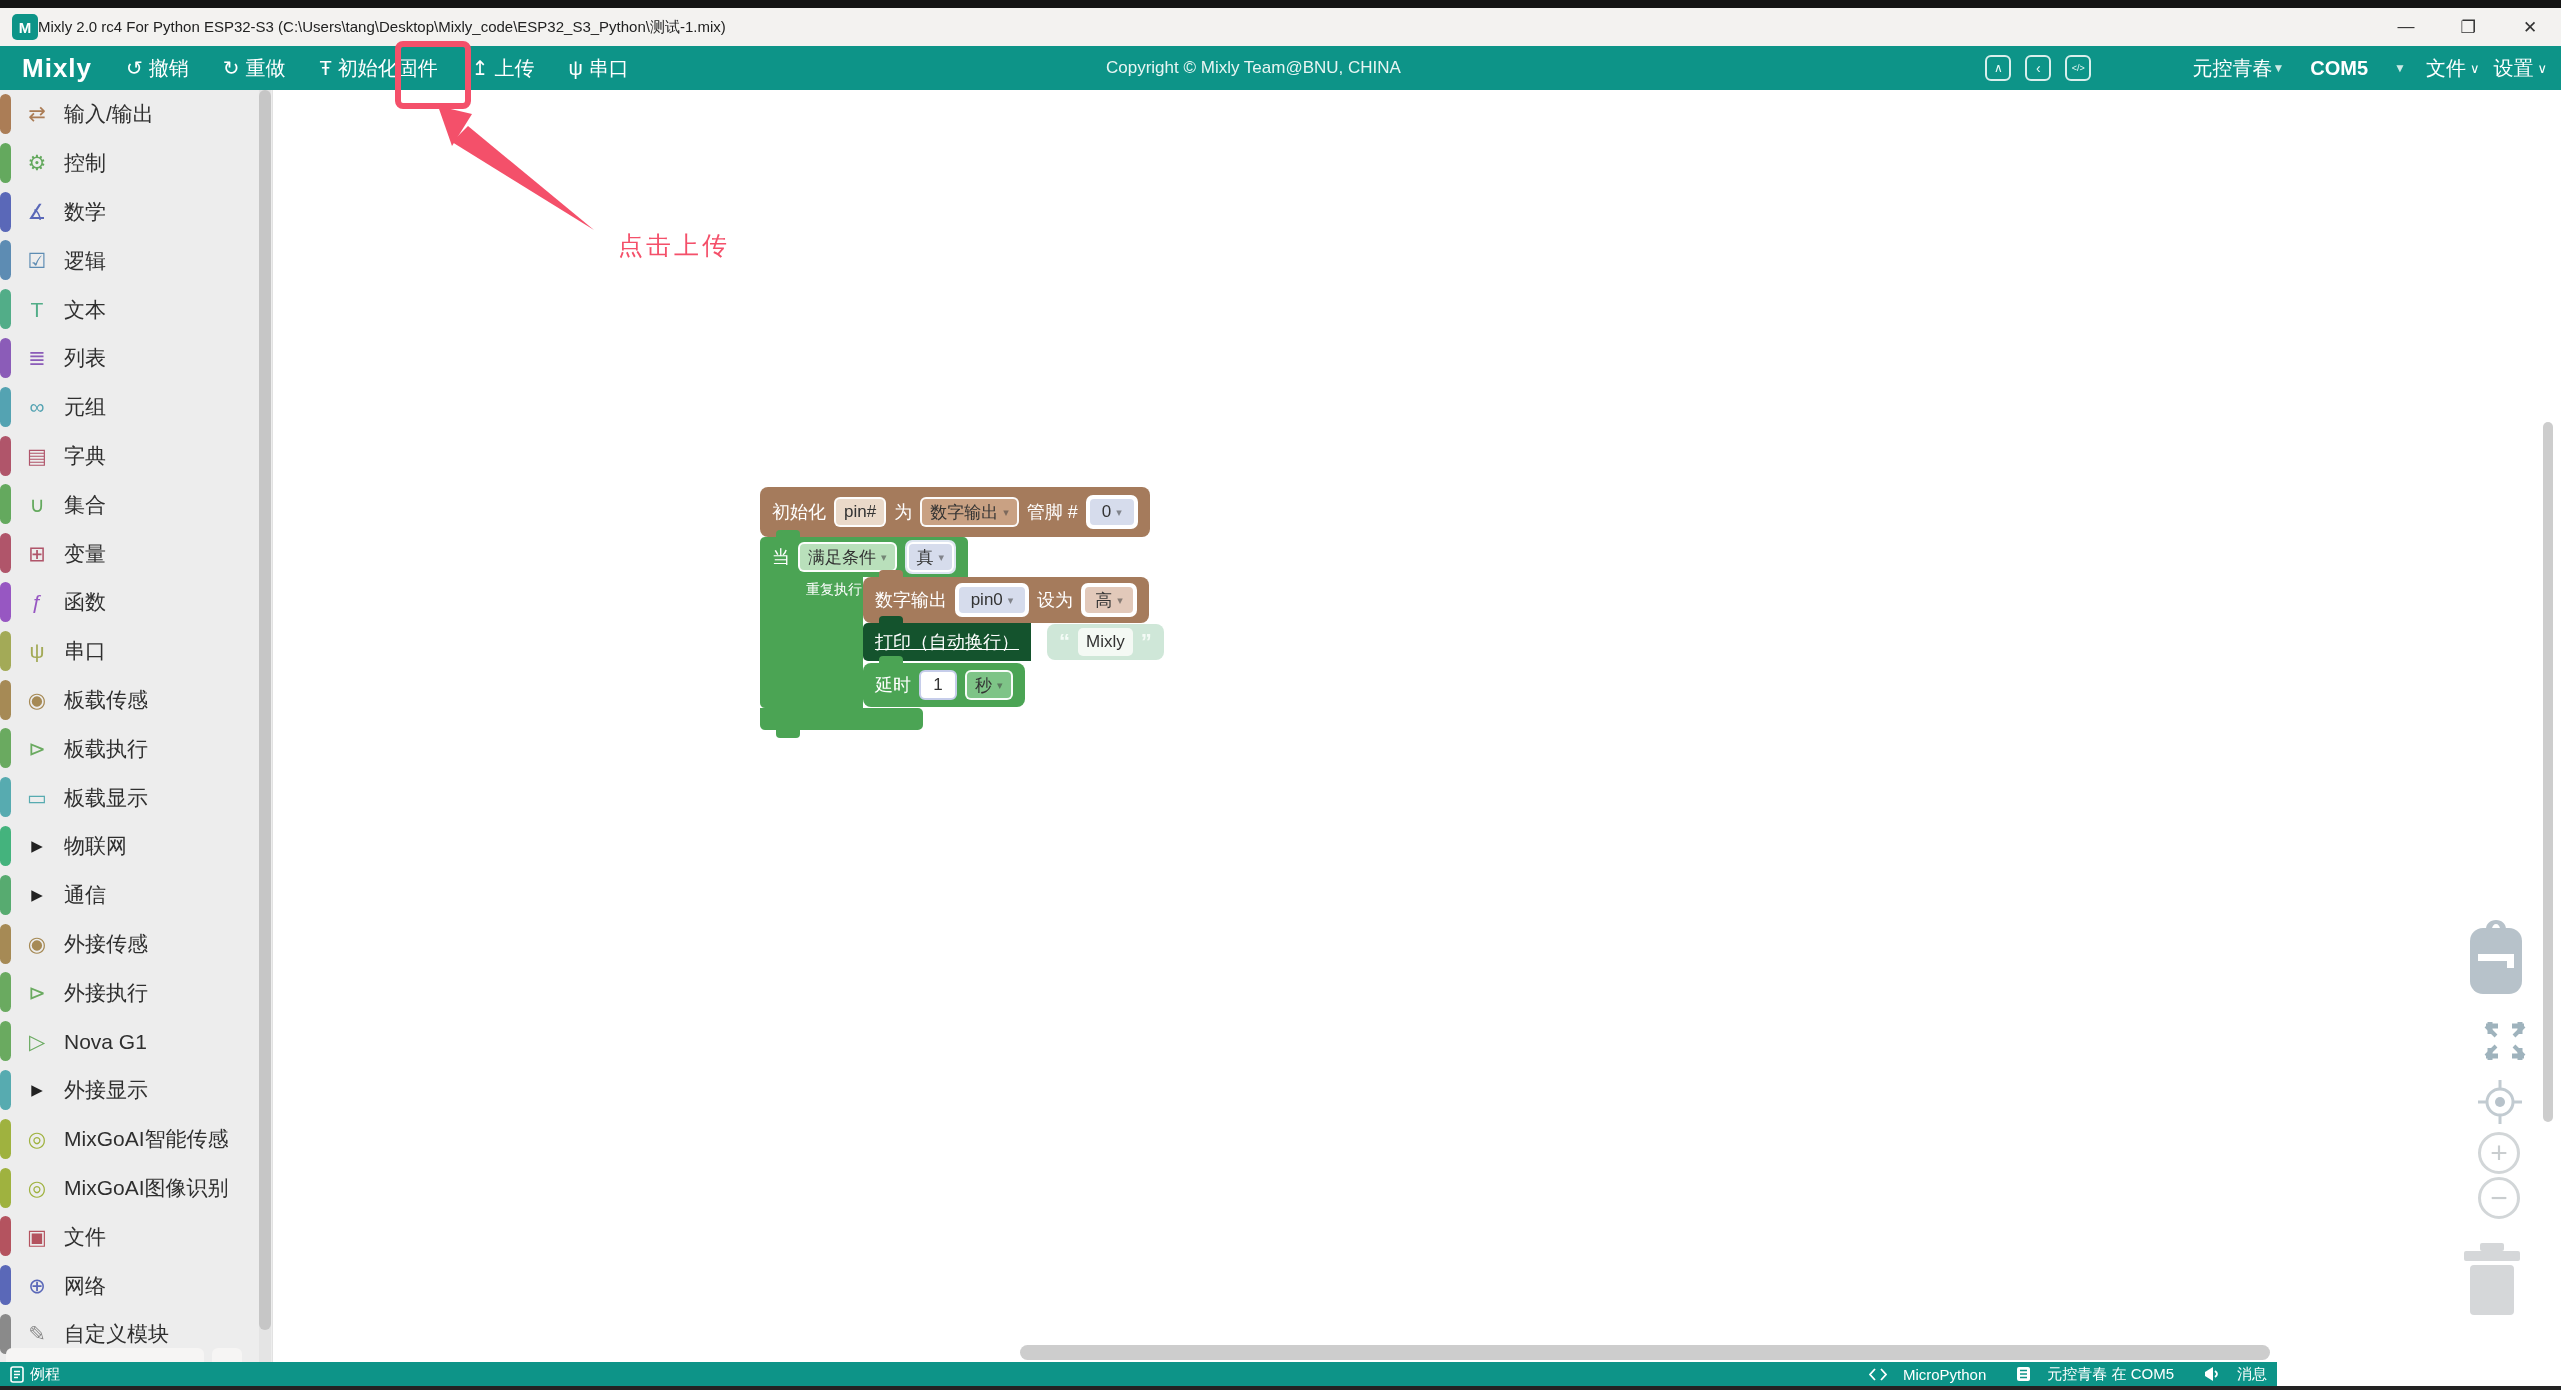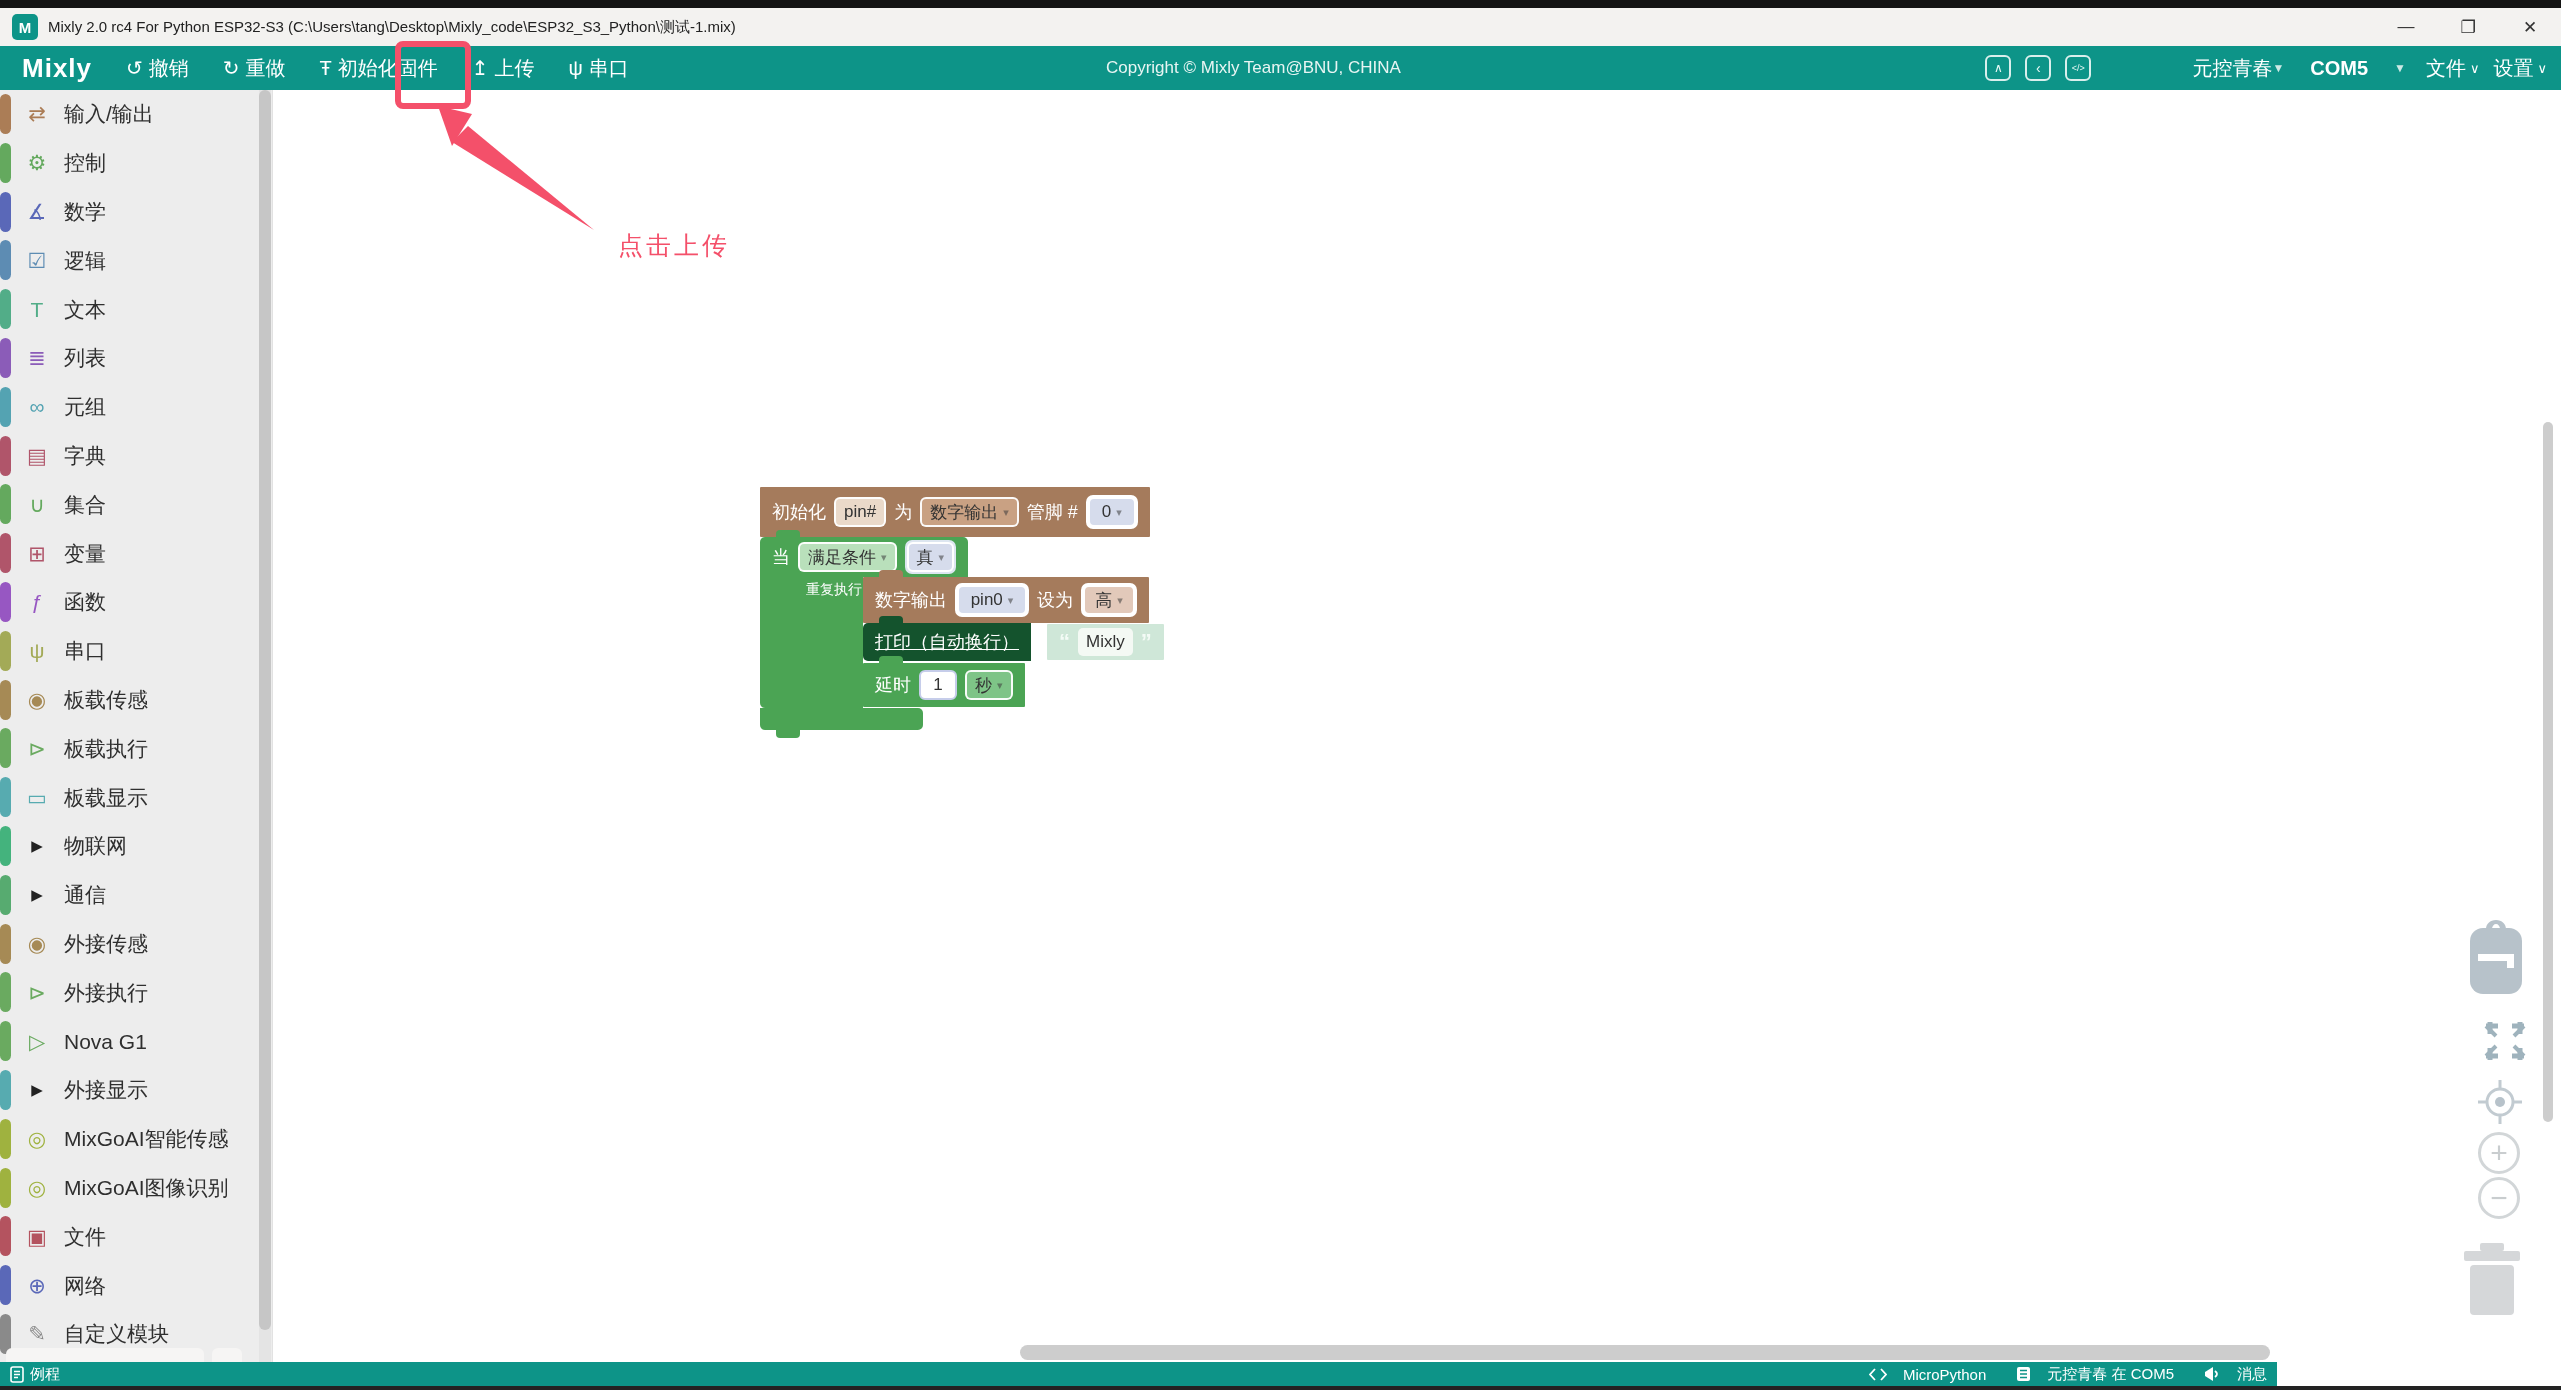--- a/index.html
+++ b/index.html
@@ -3,21 +3,21 @@
 <meta charset="utf-8">
 <style>
   * { margin:0; padding:0; box-sizing:border-box; }
   html,body { width:2561px; height:1390px; overflow:hidden; }
   body { font-family:"Liberation Sans","DejaVu Sans",sans-serif; background:#fff; position:relative; }
 
   
   .top-strip { position:absolute; left:0; top:0; width:2561px; height:8px; background:#141414; }
   .titlebar { position:absolute; left:0; top:8px; width:2561px; height:38px; background:#f3f2f0; display:flex; align-items:center; }
   .app-logo { width:26px; height:26px; margin-left:12px; background:#0d9488; border-radius:5px; color:#fff; font-weight:bold; font-size:15px; display:flex; align-items:center; justify-content:center; }
-  .title-text { margin-left:10px; font-size:15px; color:#222; }
+  .title-text { font-size:15px; color:#222; }
   .win-controls { position:absolute; right:0; top:0; height:38px; display:flex; }
   .win-btn { width:62px; height:38px; display:flex; align-items:center; justify-content:center; font-size:17px; color:#333; }
 
   
   .menubar { position:absolute; left:0; top:46px; width:2561px; height:44px; background:#0d9488; display:flex; align-items:center; color:#fff; }
   .brand { font-size:26px; font-weight:bold; margin-left:22px; letter-spacing:1px; }
   .menu-item { display:flex; align-items:center; gap:6px; font-size:20px; margin-left:34px; cursor:pointer; white-space:nowrap; }
   .menu-item .gi { font-size:20px; }
   .copyright { position:absolute; left:1106px; top:0; height:44px; display:flex; align-items:center; font-size:17px; color:#e8f5f3; }
   .mb-right { position:absolute; right:14px; top:0; height:44px; display:flex; align-items:center; gap:14px; }
@@ -36,21 +36,21 @@
   .sb-bar { position:absolute; left:0; top:4px; width:11px; height:40px; border-radius:6px; }
   .sb-icon { position:absolute; left:22px; width:30px; text-align:center; font-size:21px; }
   .sb-label { position:absolute; left:64px; font-size:21px; color:#2f2f2f; white-space:nowrap; }
   .sb-partial1 { position:absolute; left:6px; top:1258px; width:198px; height:14px; background:#f6f5f4; border-radius:6px 6px 0 0; }
   .sb-partial2 { position:absolute; left:212px; top:1258px; width:30px; height:14px; background:#f6f5f4; border-radius:6px 6px 0 0; }
 
   
   .canvas { position:absolute; left:272px; top:90px; width:2289px; height:1272px; background:#fff; border-left:1px solid #e2e2e2; }
 
   
-  .blk { position:absolute; display:flex; align-items:center; gap:8px; padding:0 12px; color:#fff; font-size:18px; border-radius:1px; white-space:nowrap; }
+  .blk { position:absolute; display:flex; align-items:center; gap:8px; padding:0 12px; color:#fff; font-size:18px; border-radius:8px; white-space:nowrap; }
   .blk:before { content:""; position:absolute; top:-7px; left:16px; width:24px; height:8px; background:inherit; border-radius:4px 4px 0 0; }
   .blk.notab:before { display:none; }
   .b-brown { background:#a57b5c; }
   .b-green { background:#4ba454; }
   .b-olive { background:#14532d;text-decoration:underline; }
   .b-mint  { background:#cfe7d8; color:#5d8a6b; }
   .chip { display:inline-flex; align-items:center; gap:5px; height:30px; padding:0 8px; border-radius:6px; border:2px solid rgba(255,255,255,.95); font-size:17px; color:#333; }
   .c-tanlight { background:#ead9c9; }
   .c-tan { background:#c9a183; }
   .c-tan2 { background:#e2c9ba; }

